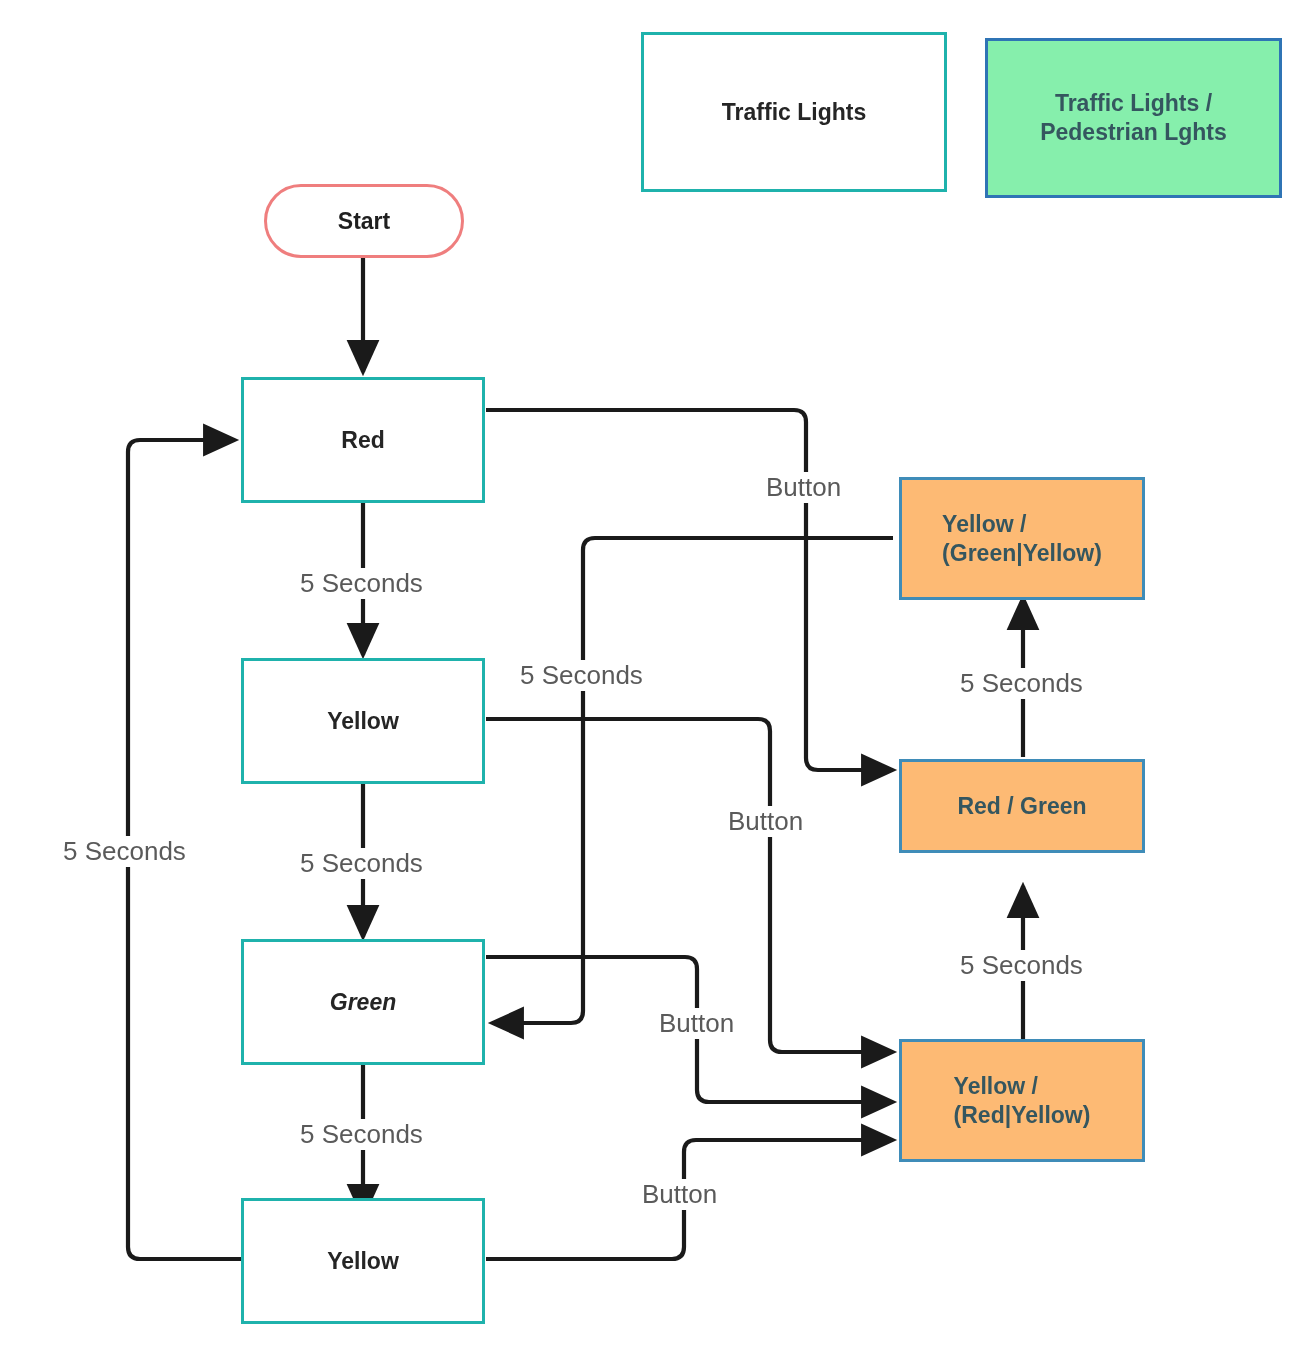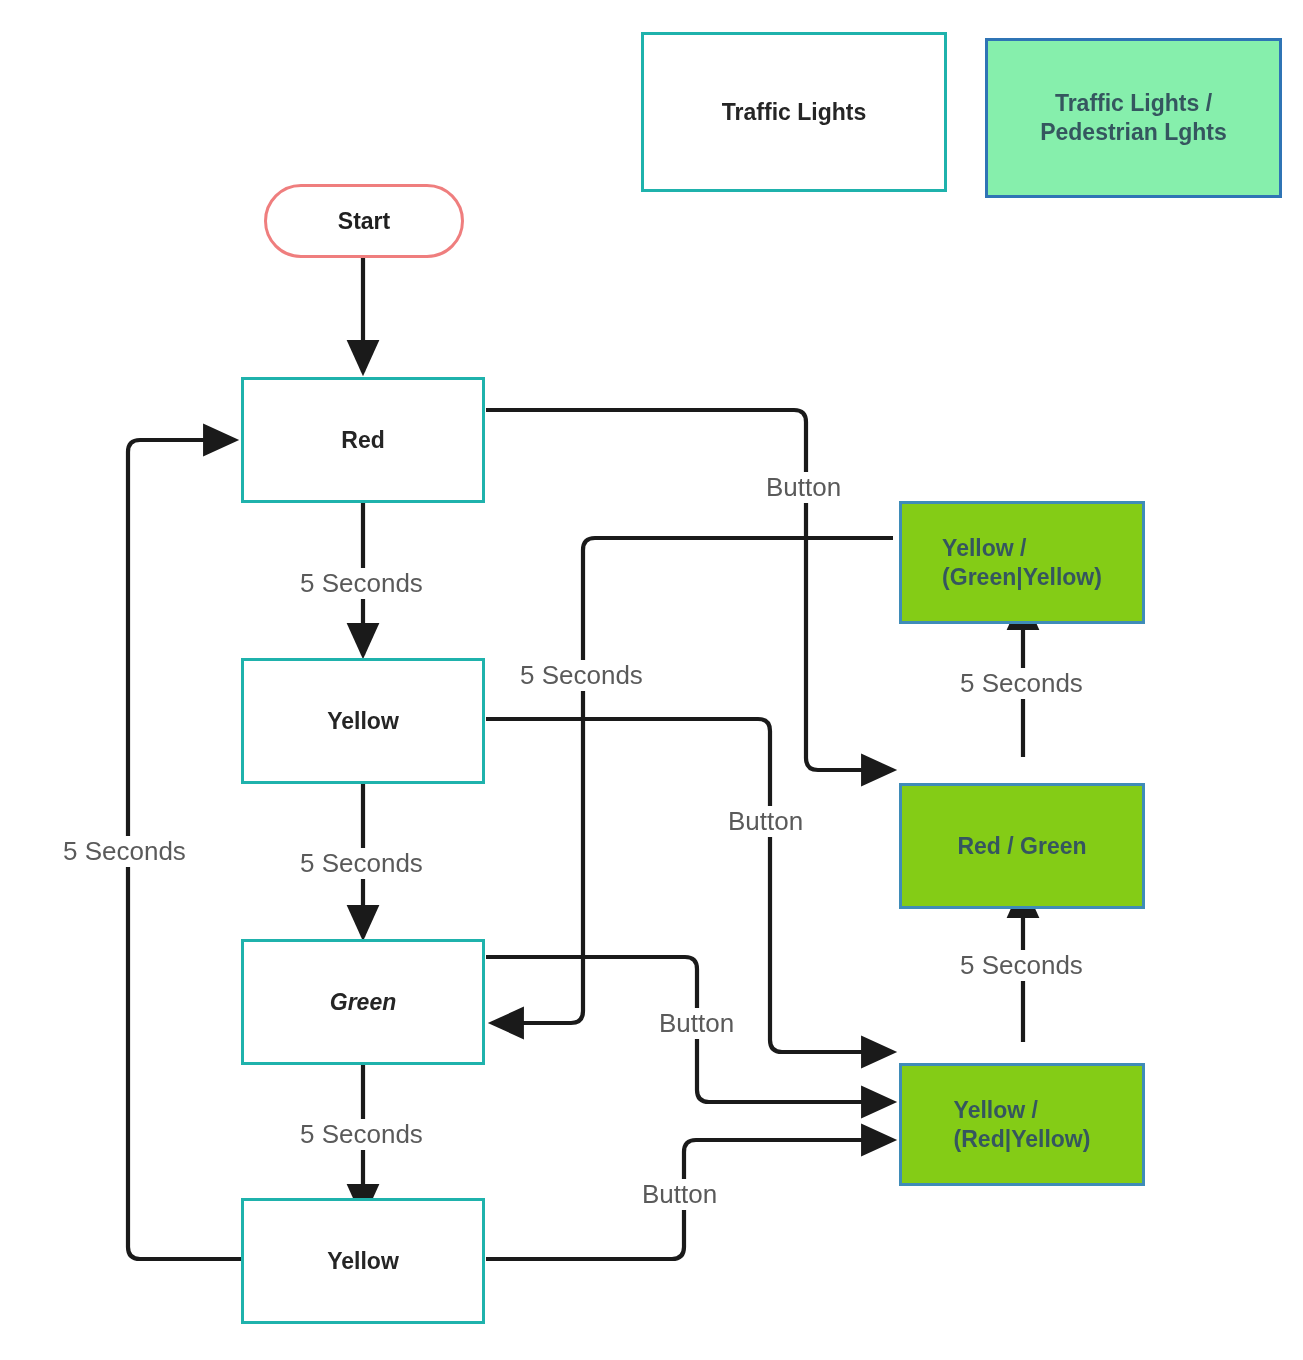--- a/index.html
+++ b/index.html
@@ -45,24 +45,23 @@
     font-size: 23px;
   }
   .node-traffic {
     border: 3px solid #1fb2ac;
     background: #ffffff;
     color: #252525;
     font-size: 23px;
   }
   .node-ped {
     border: 3px solid #3f8cb8;
-    background: #84cc16;
+    background: #fdba74;
     color: #35565f;
     font-size: 23px;
-    margin-top: 24px;
   }
   .legend-box {
     position: absolute;
     box-sizing: border-box;
     display: flex;
     align-items: center;
     justify-content: center;
     text-align: center;
     font-weight: bold;
     line-height: 1.25;
@@ -156,21 +155,21 @@
 
   <div class="node node-traffic" style="left:241px; top:1198px; width:244px; height:126px;">
     <span>Yellow</span>
   </div>
 
   <div class="node node-ped" style="left:899px; top:477px; width:246px; height:123px;">
     <span>Yellow /
 (Green|Yellow)</span>
   </div>
 
-  <div class="node node-ped" style="left:899px; top:759px; width:246px; height:126px;">
+  <div class="node node-ped" style="left:899px; top:759px; width:246px; height:94px;">
     <span>Red / Green</span>
   </div>
 
   <div class="node node-ped" style="left:899px; top:1039px; width:246px; height:123px;">
     <span>Yellow /
 (Red|Yellow)</span>
   </div>
 
   <div class="edge-label" style="left:295px; top:568px;">
     <span>5 Seconds</span>

